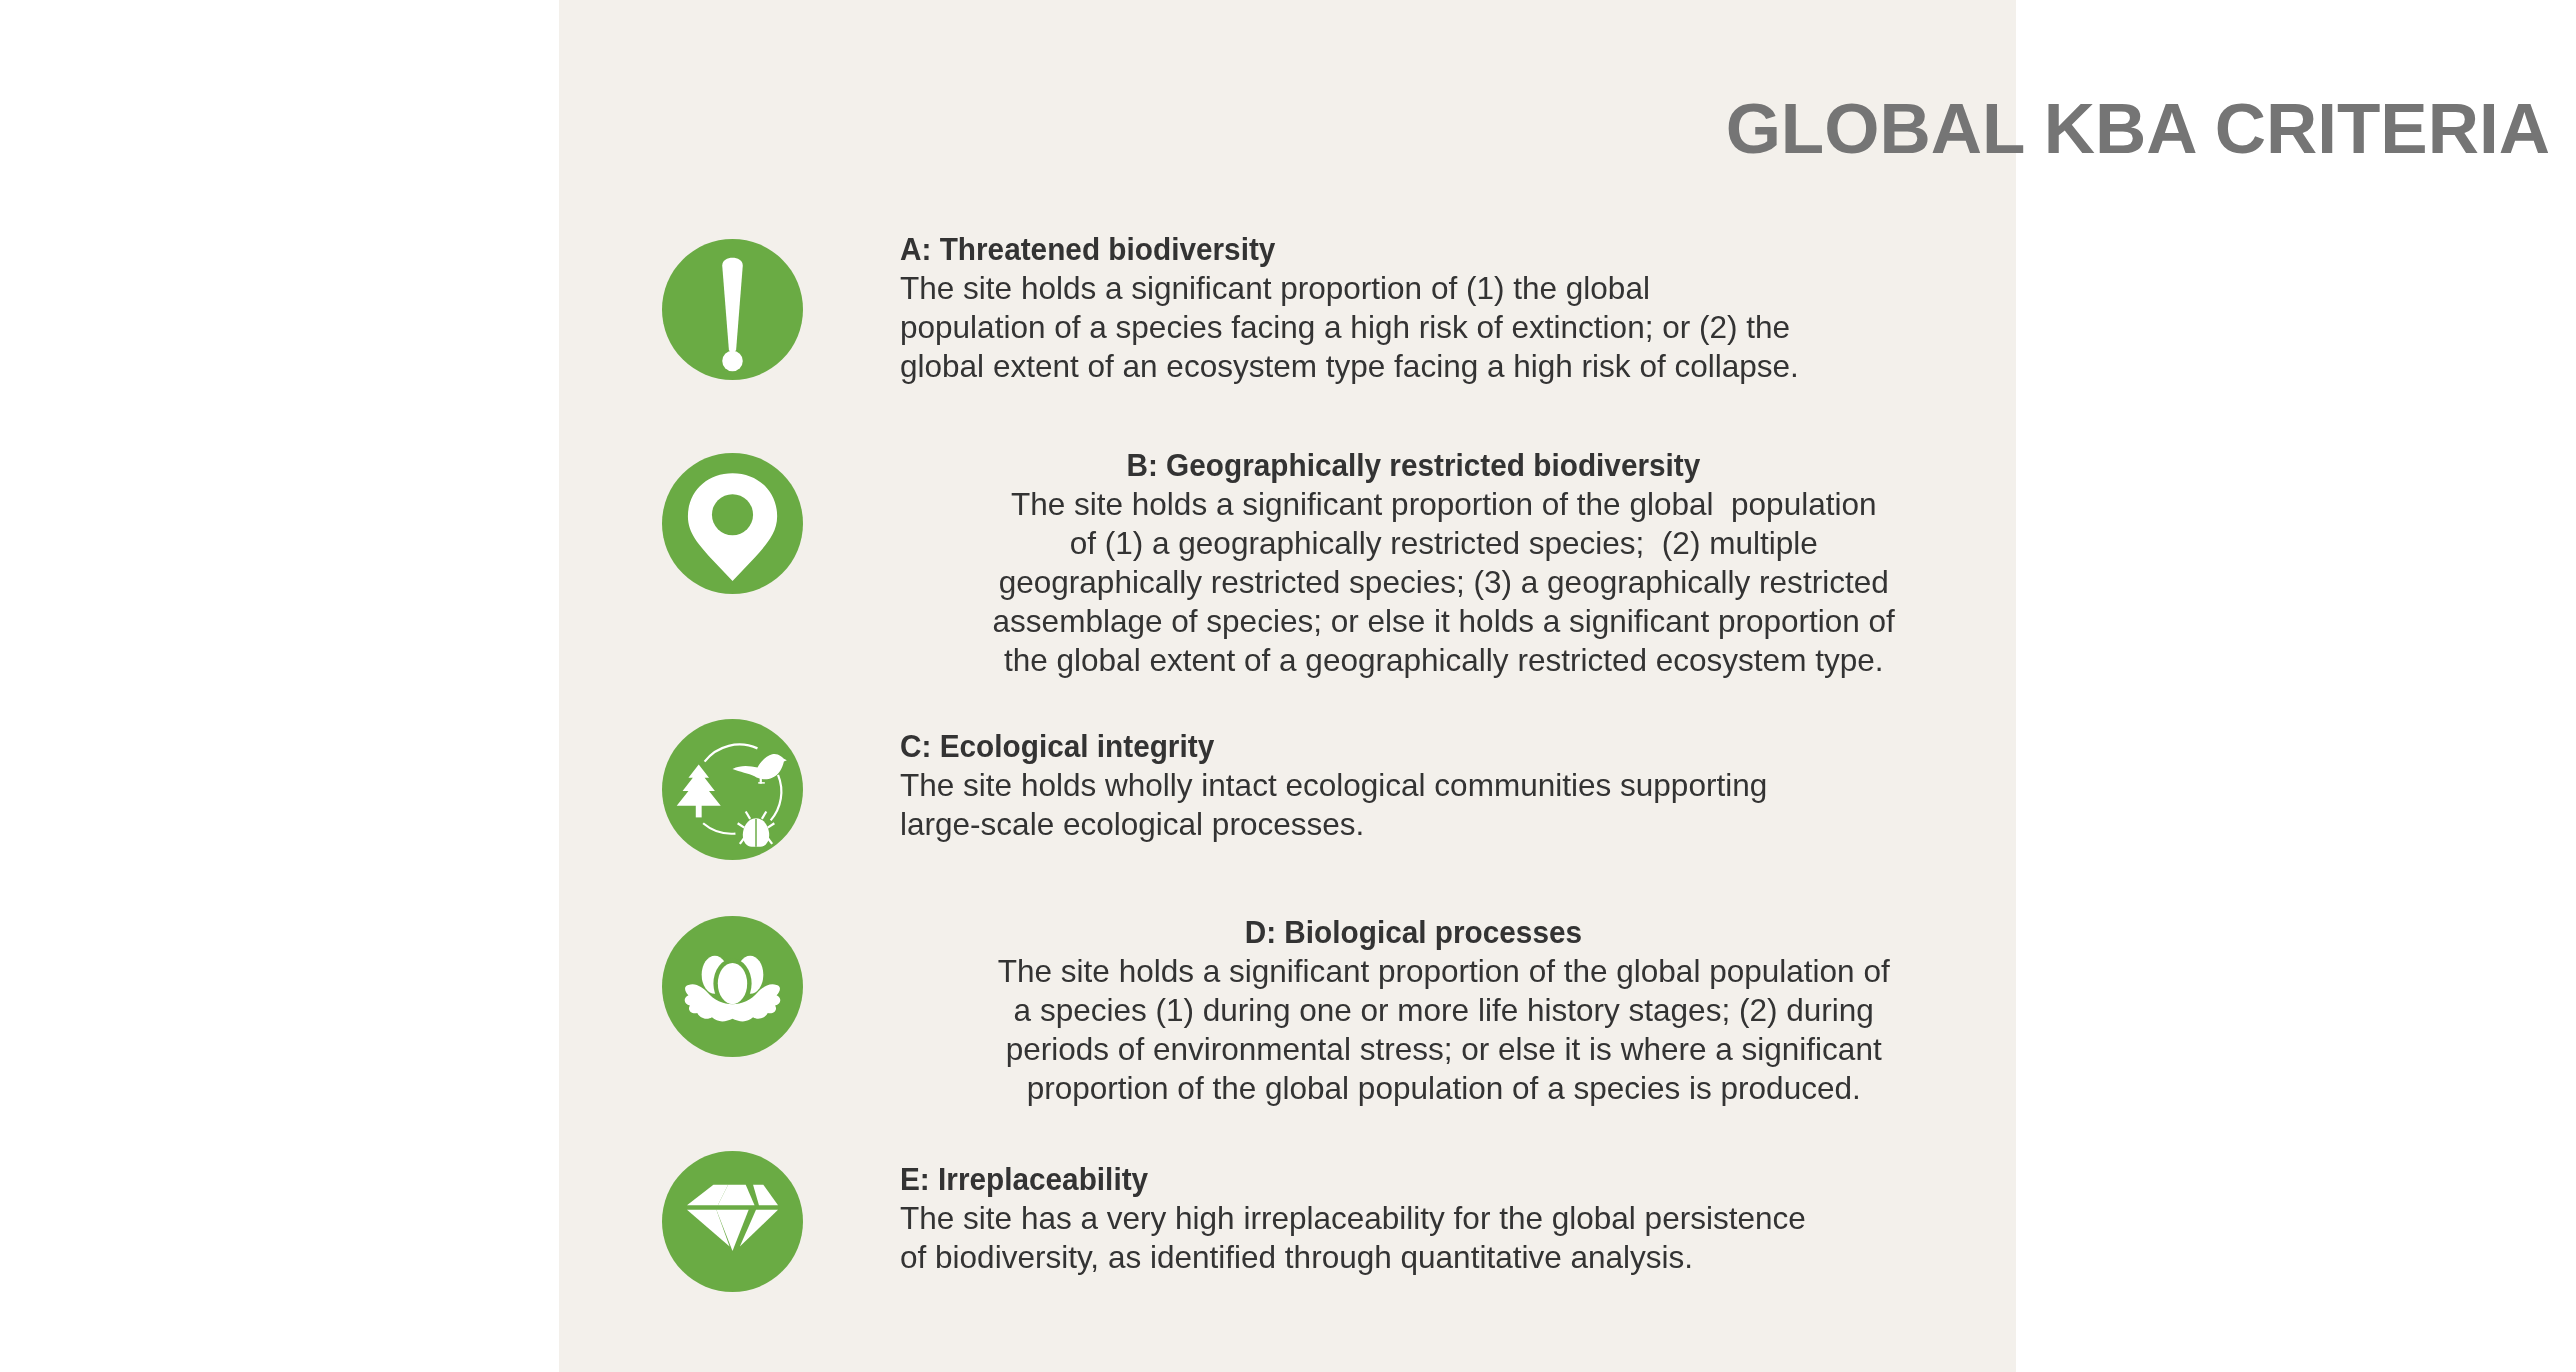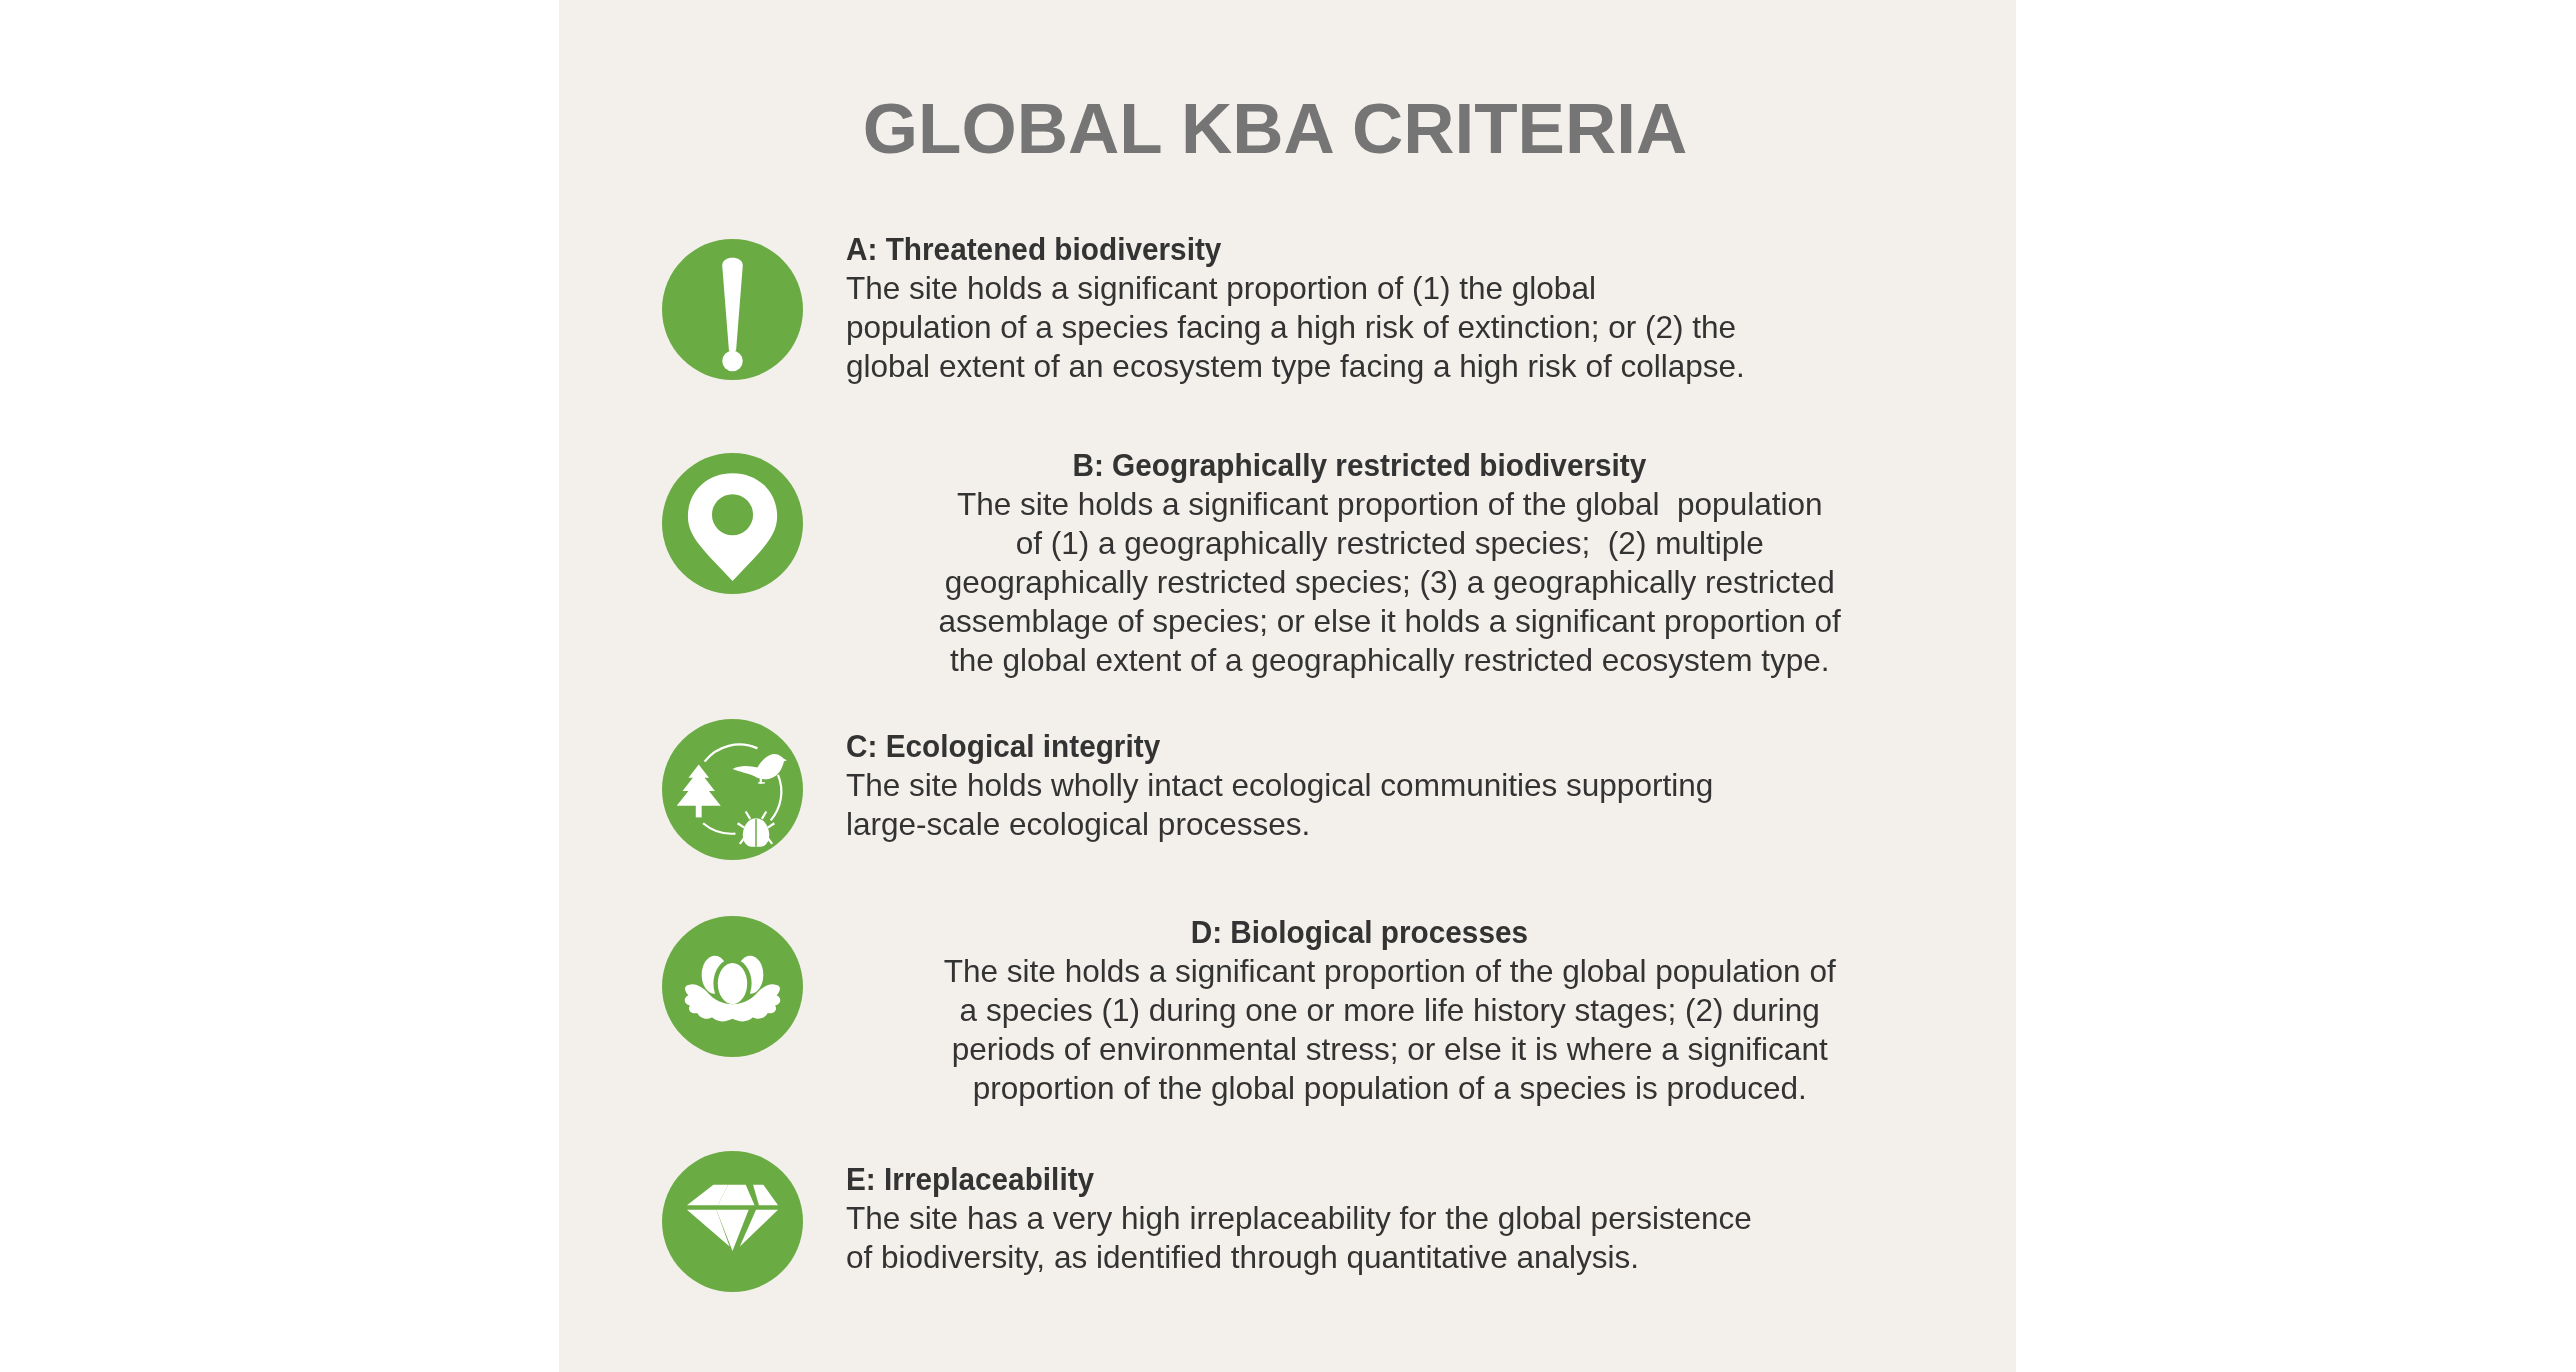--- a/index.html
+++ b/index.html
@@ -7,33 +7,33 @@
       width: 2576px; height: 1373px; background: #ffffff;
       position: relative; overflow: hidden;
       font-family: "Liberation Sans", sans-serif;
     }
     .panel {
       position: absolute; left: 559px; top: 0; width: 1457px; height: 1373px;
       background: #f3f0eb;
     }
     .title {
       position: absolute; left: 0; top: 88px; width: 2550px;
-      text-align: center;
+      text-align: right;
       font-family: "Liberation Sans", sans-serif;
       font-weight: bold; font-size: 71px; line-height: 81px;
       color: #757575; letter-spacing: 0px;
     }
     .circle {
       position: absolute; left: 662px; width: 141px; height: 141px;
       border-radius: 50%; background: #6aab44;
       display: flex; align-items: center; justify-content: center;
     }
     .circle svg { width: 141px; height: 141px; display: block; }
     .block {
-      position: absolute; left: 846px; width: 1104px;
+      position: absolute; left: 900px; width: 1104px;
       color: #333333;
     }
     .block .heading {
       font-weight: bold; font-size: 32px; line-height: 39px;
       white-space: pre; transform-origin: left top; transform: scaleX(0.93);
     }
     .block .line {
       font-size: 32px; line-height: 39px; white-space: pre;
       transform-origin: left top; transform: scaleX(0.985);
     }

